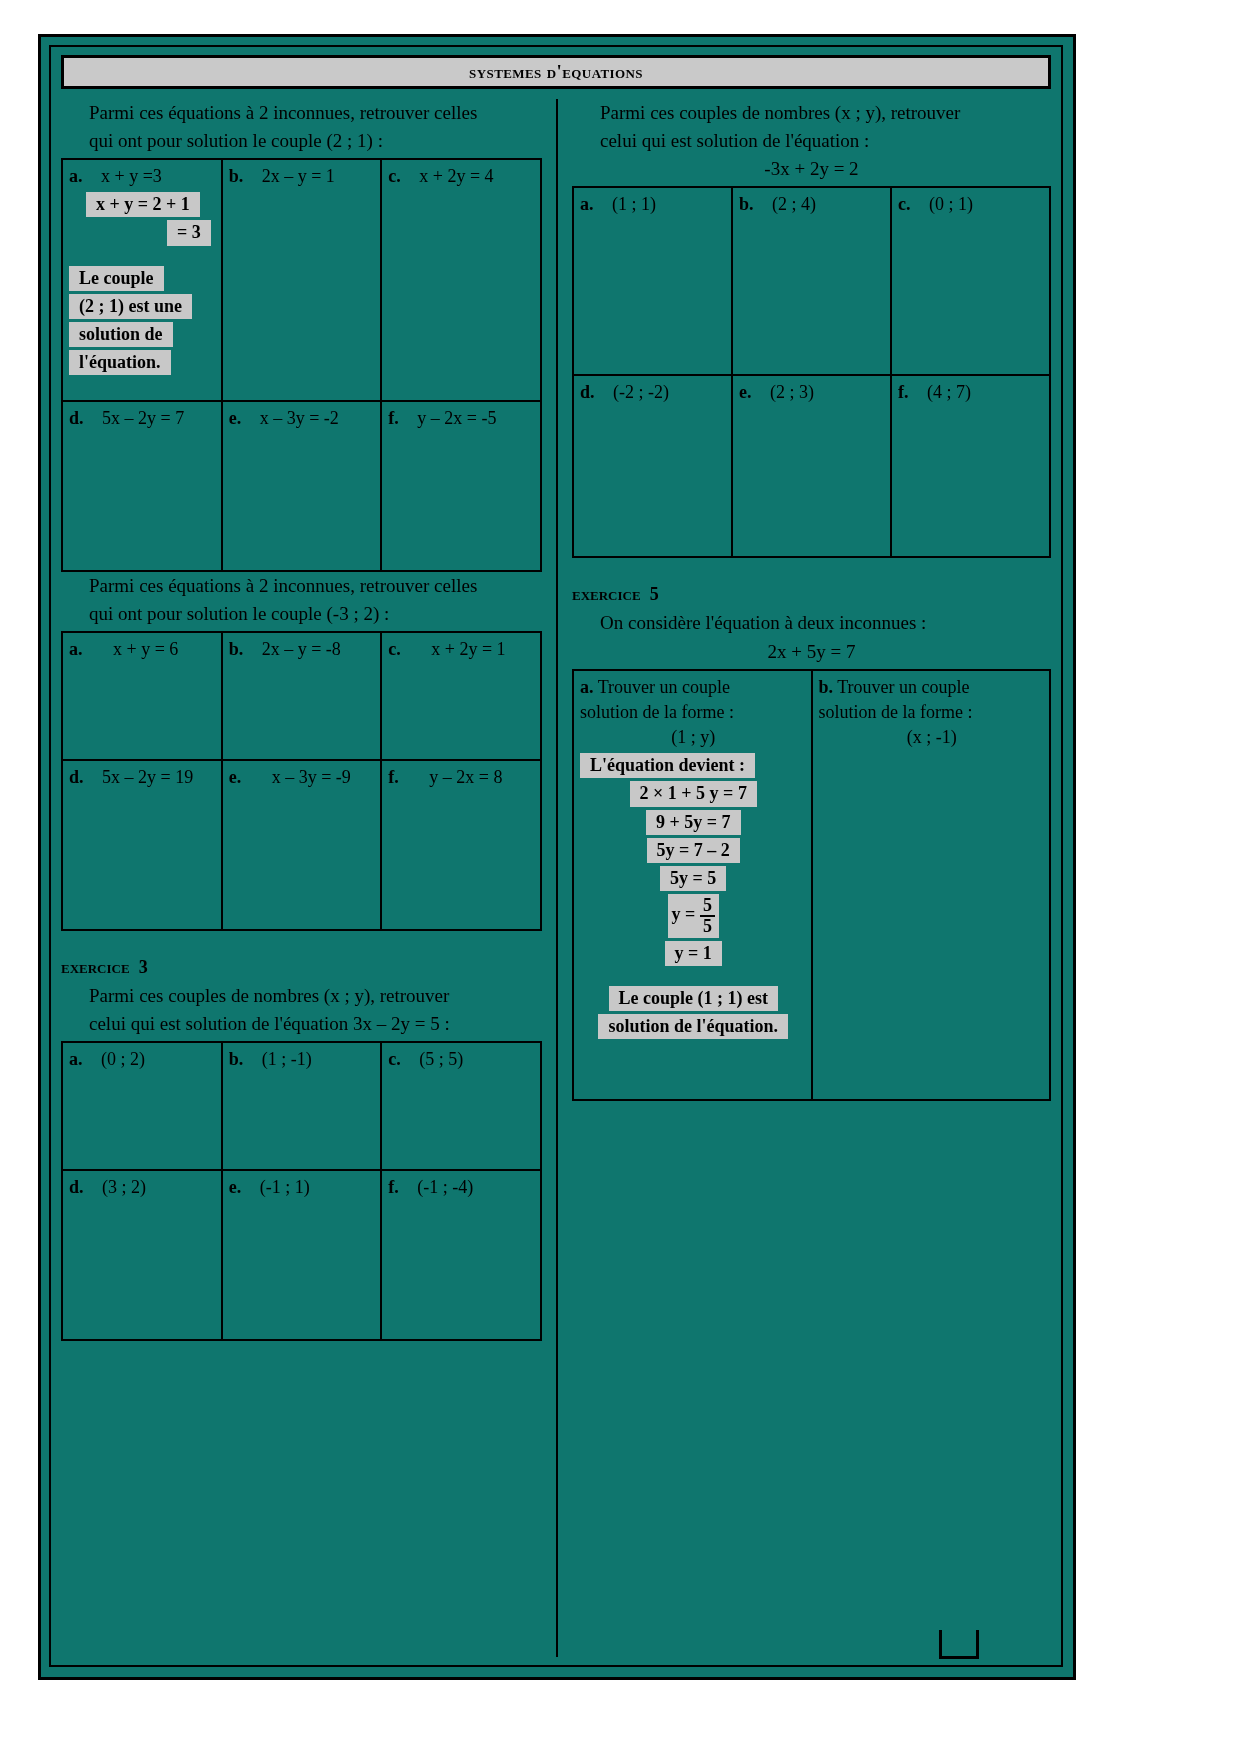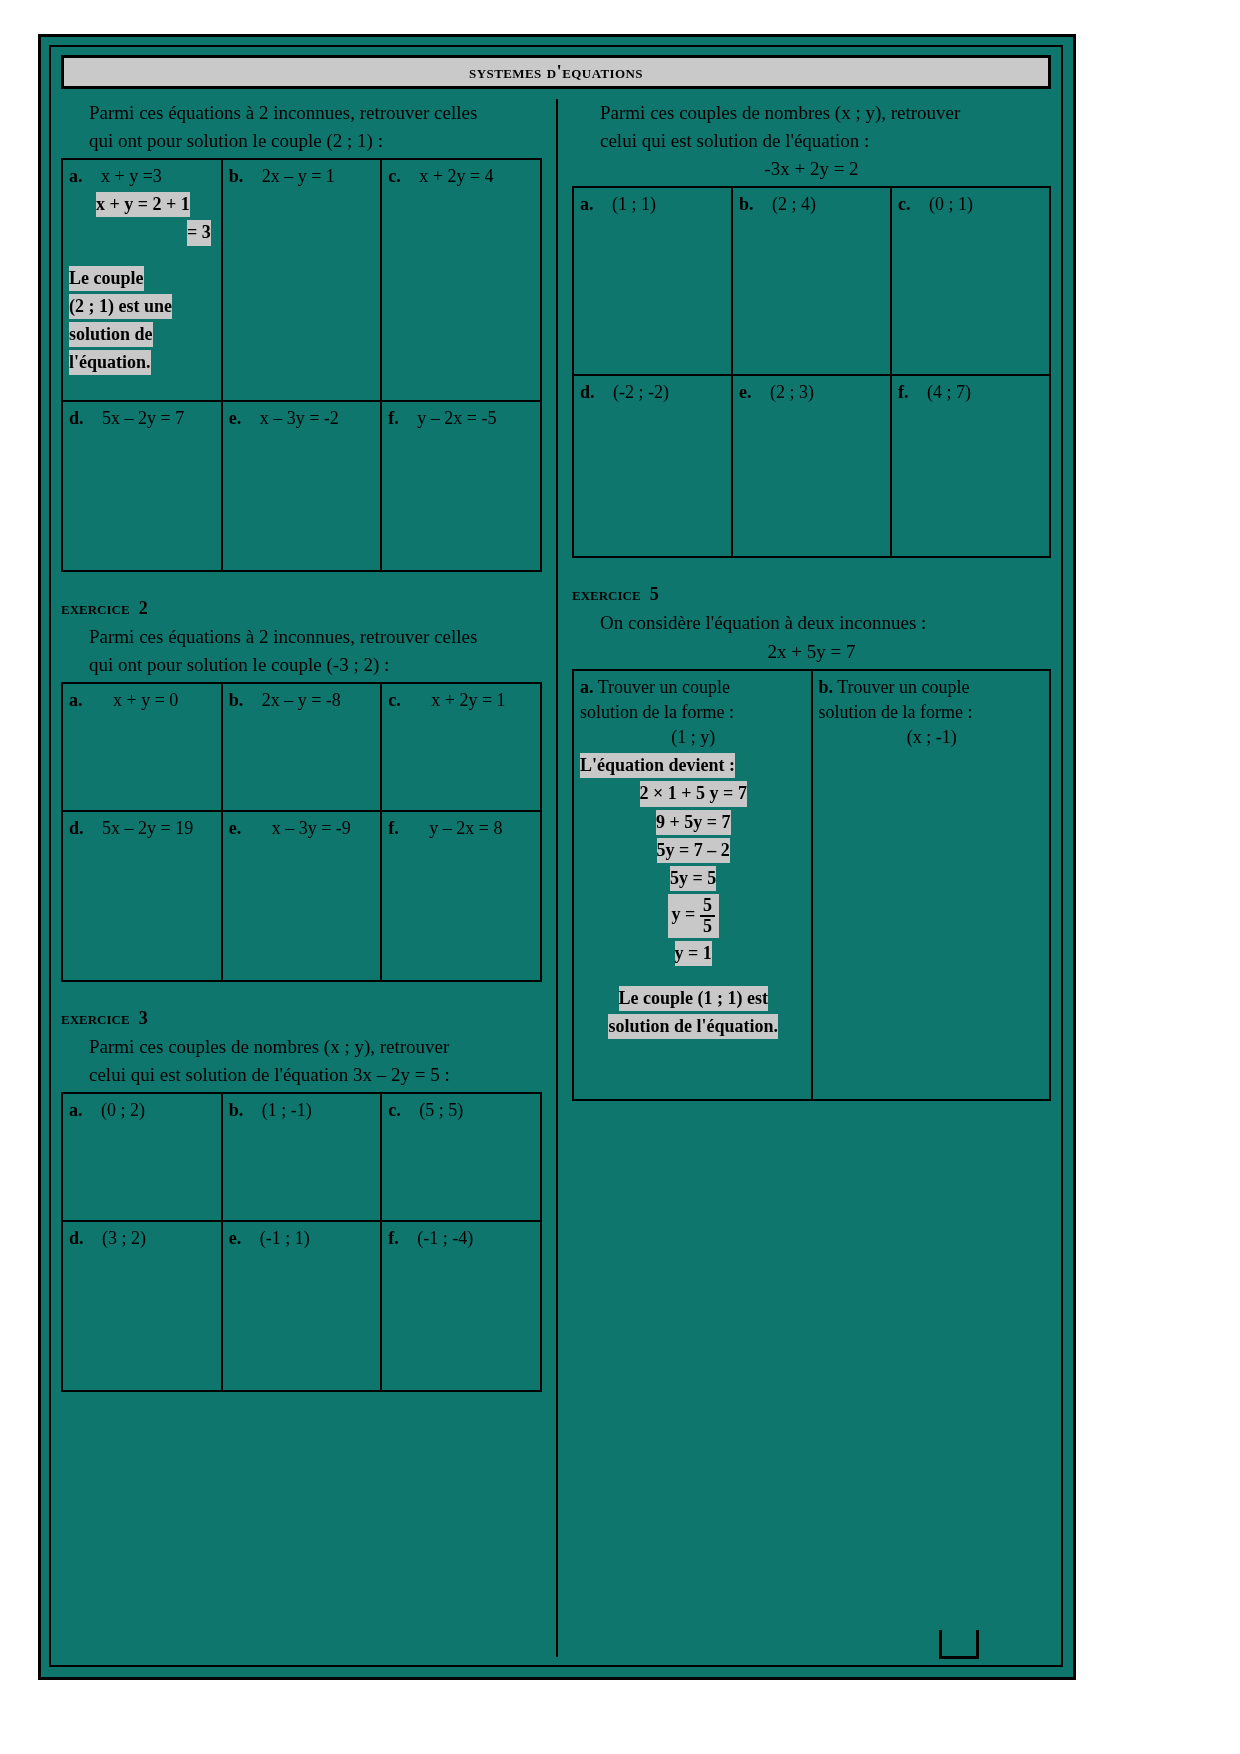--- a/index.html
+++ b/index.html
@@ -88,21 +88,21 @@
     line-height:1.4;
   }
   .lbl{font-weight:bold;}
   .sp{display:inline-block;width:14px;}
   .sp2{display:inline-block;width:26px;}
   
   .hl{
     background:#c8c8c8;
     font-weight:bold;
     display:inline-block;
-    padding:0 0;
+    padding:0 10px;
   }
   .ans-line{margin:3px 0;}
   .ans-right{text-align:right;padding-right:6px;}
   .ans-center{text-align:center;}
   .gap{height:14px;}
   
   .frac{
     display:inline-block;
     vertical-align:middle;
     text-align:center;
@@ -198,35 +198,31 @@
               <span class="sp"></span><span>x – 3y = -2</span>
             </td>
             <td>
               <span class="lbl">f.</span>
               <span class="sp"></span><span>y – 2x = -5</span>
             </td>
           </tr>
         </tbody>
           </table>
 
-        <div class="ex-title" style="margin-top:26px">
-          <span>EXERCICE</span>
-          <span class="num">&nbsp;<span>2</span></span>
-        </div>
         <div class="ex-intro">
           <div>Parmi ces équations à 2 inconnues, retrouver celles</div>
           <div>qui ont pour solution le couple (-3 ; 2) :</div>
         </div>
 
         <table class="grid">
           <tbody>
               <tr>
             <td class="h-small">
               <span class="lbl">a.</span>
-              <span class="sp2"></span><span>x + y = 0</span>
+              <span class="sp2"></span><span>x + y = 6</span>
             </td>
             <td>
               <span class="lbl">b.</span>
               <span class="sp"></span><span>2x – y = -8</span>
             </td>
             <td>
               <span class="lbl">c.</span>
               <span class="sp2"></span><span>x + 2y = 1</span>
             </td>
           </tr>

